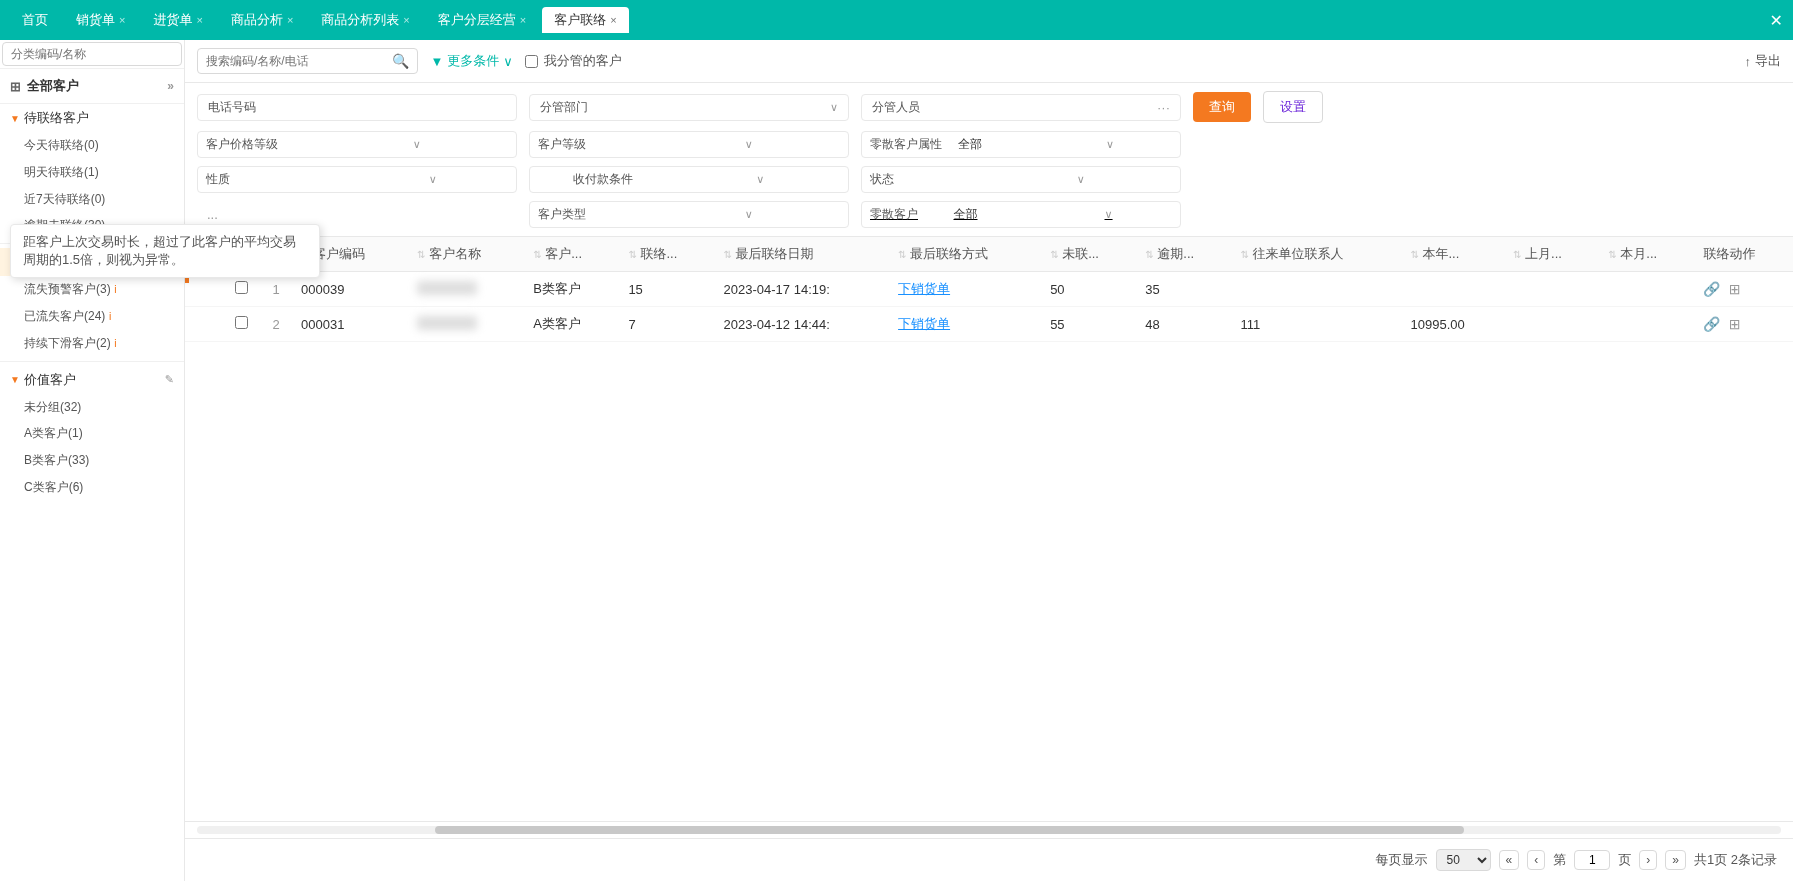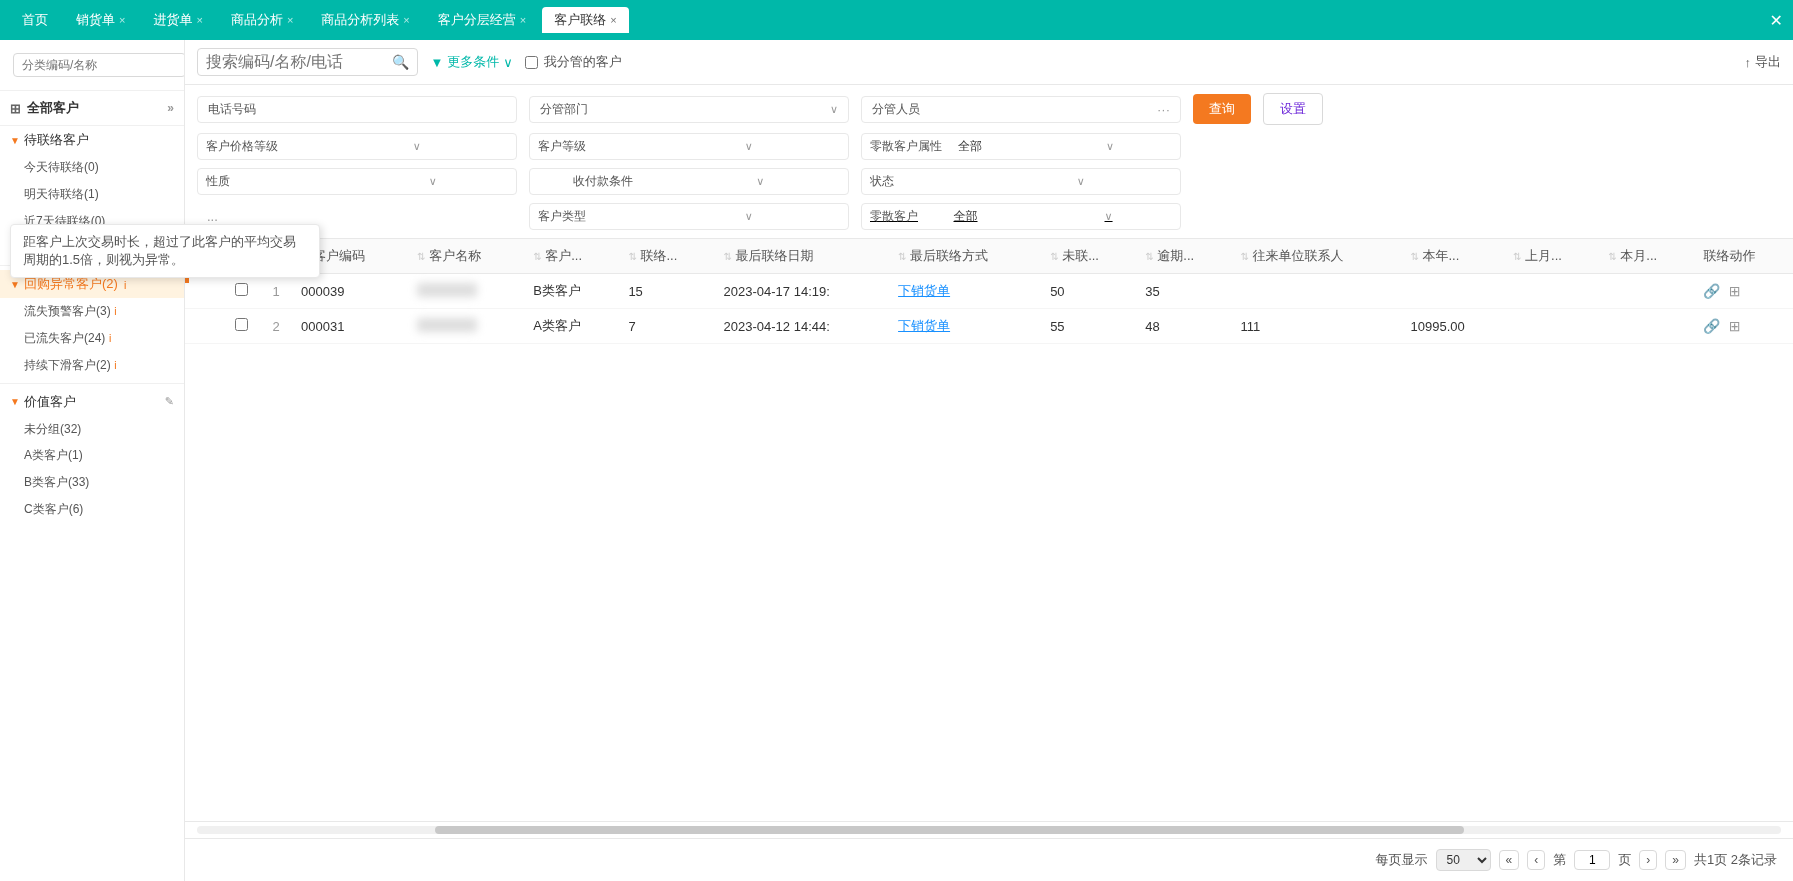--- a/index.html
+++ b/index.html
@@ -25,21 +25,21 @@
 
     
     .main-layout { display: flex; height: calc(881px - 40px); }
 
     
     .sidebar {
       width: 185px; background: white; border-right: 1px solid #e8e8e8;
       display: flex; flex-direction: column; overflow: hidden;
     }
     .sidebar-search {
-      display: flex; align-items: center; padding: 13px;
+      display: flex; align-items: center; padding: 2px;
       border-bottom: 1px solid #f0f0f0; gap: 4px;
     }
     .sidebar-search input {
       flex: 1; border: 1px solid #d9d9d9; border-radius: 4px;
       padding: 4px 8px; font-size: 12px; outline: none;
     }
     .sidebar-header {
       display: flex; align-items: center; padding: 8px 10px;
       font-weight: bold; color: #333; font-size: 13px;
       border-bottom: 1px solid #f0f0f0; gap: 6px;
@@ -81,21 +81,21 @@
       background: white; padding: 8px 12px;
       border-bottom: 1px solid #e8e8e8;
       display: flex; align-items: center; gap: 12px; flex-wrap: wrap;
     }
     .search-box {
       display: flex; align-items: center;
       border: 1px solid #d9d9d9; border-radius: 4px;
       padding: 4px 8px; gap: 6px; background: white;
     }
     .search-box input {
-      border: none; outline: none; font-size: 16px;
+      border: none; outline: none; font-size: 12px;
       width: 180px; color: #6d28d9;
     }
     .search-box .s-icon { color: #00b8a9; font-size: 14px; cursor: pointer; }
     .more-filter {
       display: flex; align-items: center; gap: 4px;
       color: #00b8a9; cursor: pointer; font-size: 12px;
     }
     .my-customers {
       display: flex; align-items: center; gap: 6px;
       color: #555; font-size: 12px; cursor: pointer;

